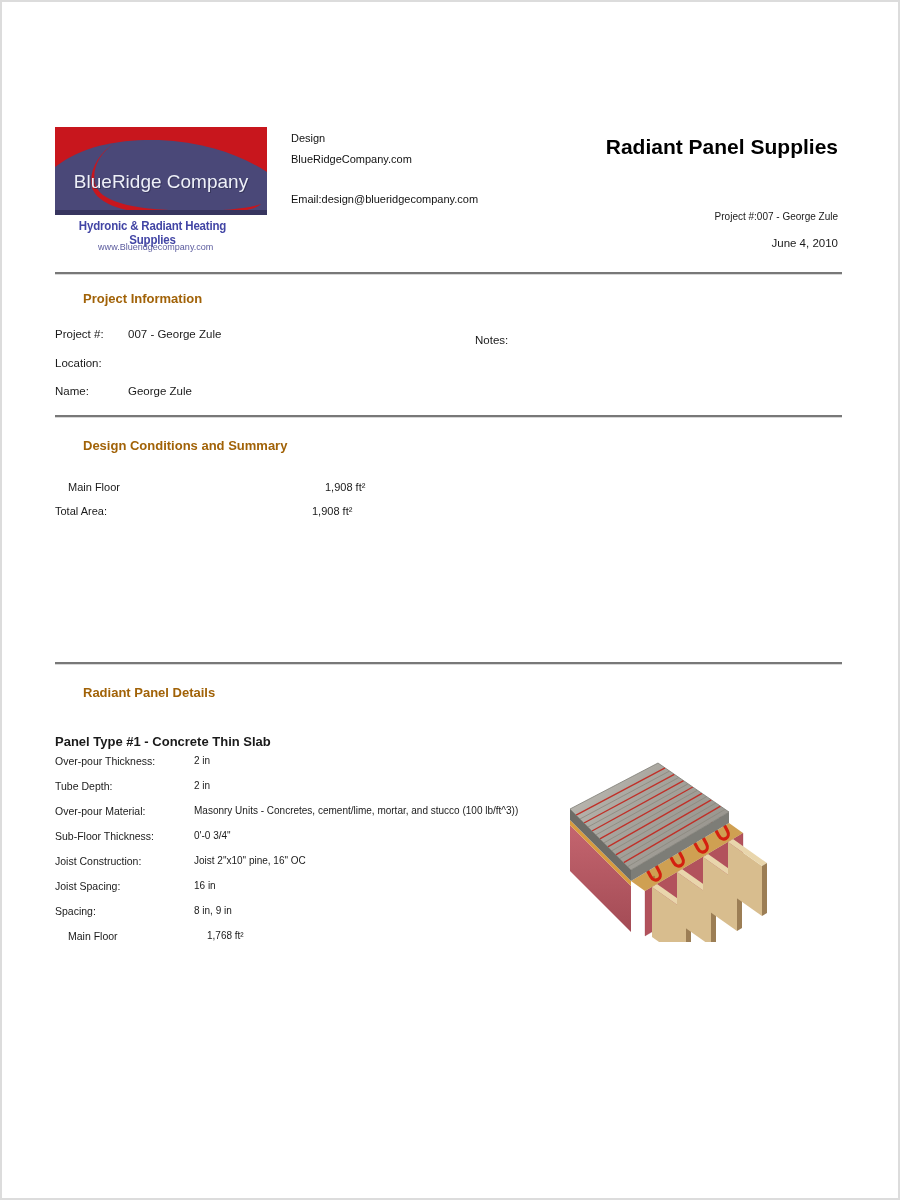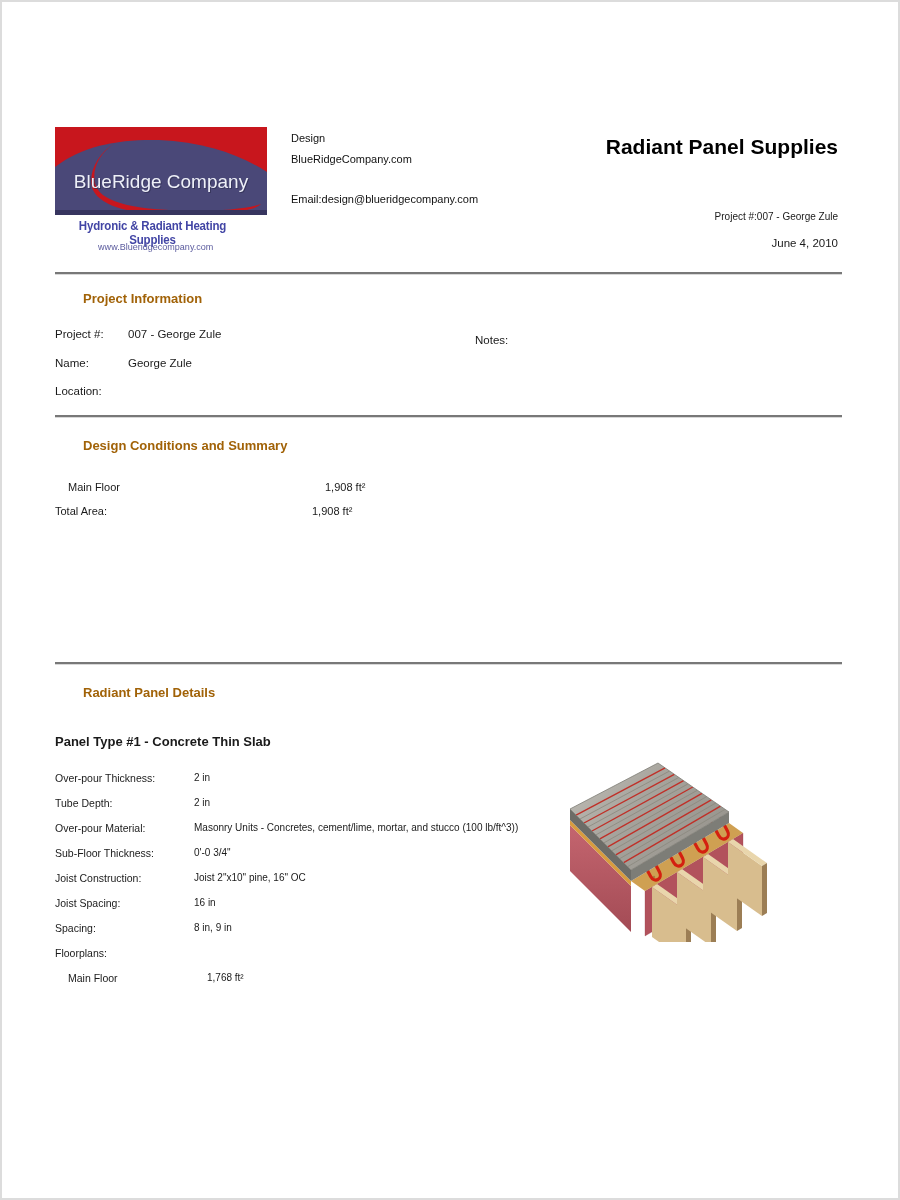--- a/index.html
+++ b/index.html
@@ -39,21 +39,21 @@
 
   .pi-rows { left:53px; top:318px; width:420px; font-size:11.5px; }
   .pi-rows .row { height:28.5px; }
   .pi-rows .lbl { width:73px; }
   .notes-label { left:473px; top:326px; font-size:11.5px;margin-top:6px; }
 
   .dc-rows { left:53px; top:473px; width:420px; font-size:11px; }
   .dc-rows .row { height:24px; }
   .dc-rows .lbl { width:257px; }
 
-  .rd-rows { left:53px; top:763px; width:500px; font-size:10px; }
+  .rd-rows { left:53px; top:746px; width:500px; font-size:10px; }
   .rd-rows .row { height:25px; }
   .rd-rows .lbl { width:139px; font-size:10.5px; }
 
   .illustration { left:566px; top:758px; width:228px; height:182px; }
 </style>
 </head>
 <body>
 
 <div class="page">
 
@@ -84,28 +84,28 @@
 
   <div class="abs section-h h-project">Project Information</div>
   <div class="abs pi-rows rows">
 
       <div class="row">
         <span class="lbl">Project #:</span>
         <span class="val">007 - George Zule</span>
       </div>
 
       <div class="row">
+        <span class="lbl">Location:</span>
+        <span class="val"></span>
+      </div>
+
+      <div class="row">
         <span class="lbl">Name:</span>
         <span class="val">George Zule</span>
       </div>
-
-      <div class="row">
-        <span class="lbl">Location:</span>
-        <span class="val"></span>
-      </div>
     </div>
   <div class="abs notes-label">Notes:</div>
 
   <div class="abs rule rule2"></div>
 
   <div class="abs section-h h-design">Design Conditions and Summary</div>
   <div class="abs dc-rows rows">
 
 
       <div class="row">
@@ -157,24 +157,20 @@
         <span class="lbl">Joist Spacing:</span>
         <span class="val">16 in</span>
       </div>
 
 
       <div class="row">
         <span class="lbl">Spacing:</span>
         <span class="val">8 in, 9 in</span>
       </div>
 
-      <div class="row">
-        <span class="lbl">Floorplans:</span>
-        <span class="val"></span>
-      </div>
 
       <div class="row">
         <span class="lbl indent">Main Floor</span>
         <span class="val">1,768 ft²</span>
       </div>
     </div>
 
   <div class="abs illustration">
     <svg width="228" height="182" viewBox="0 0 228 182">
       <defs>

